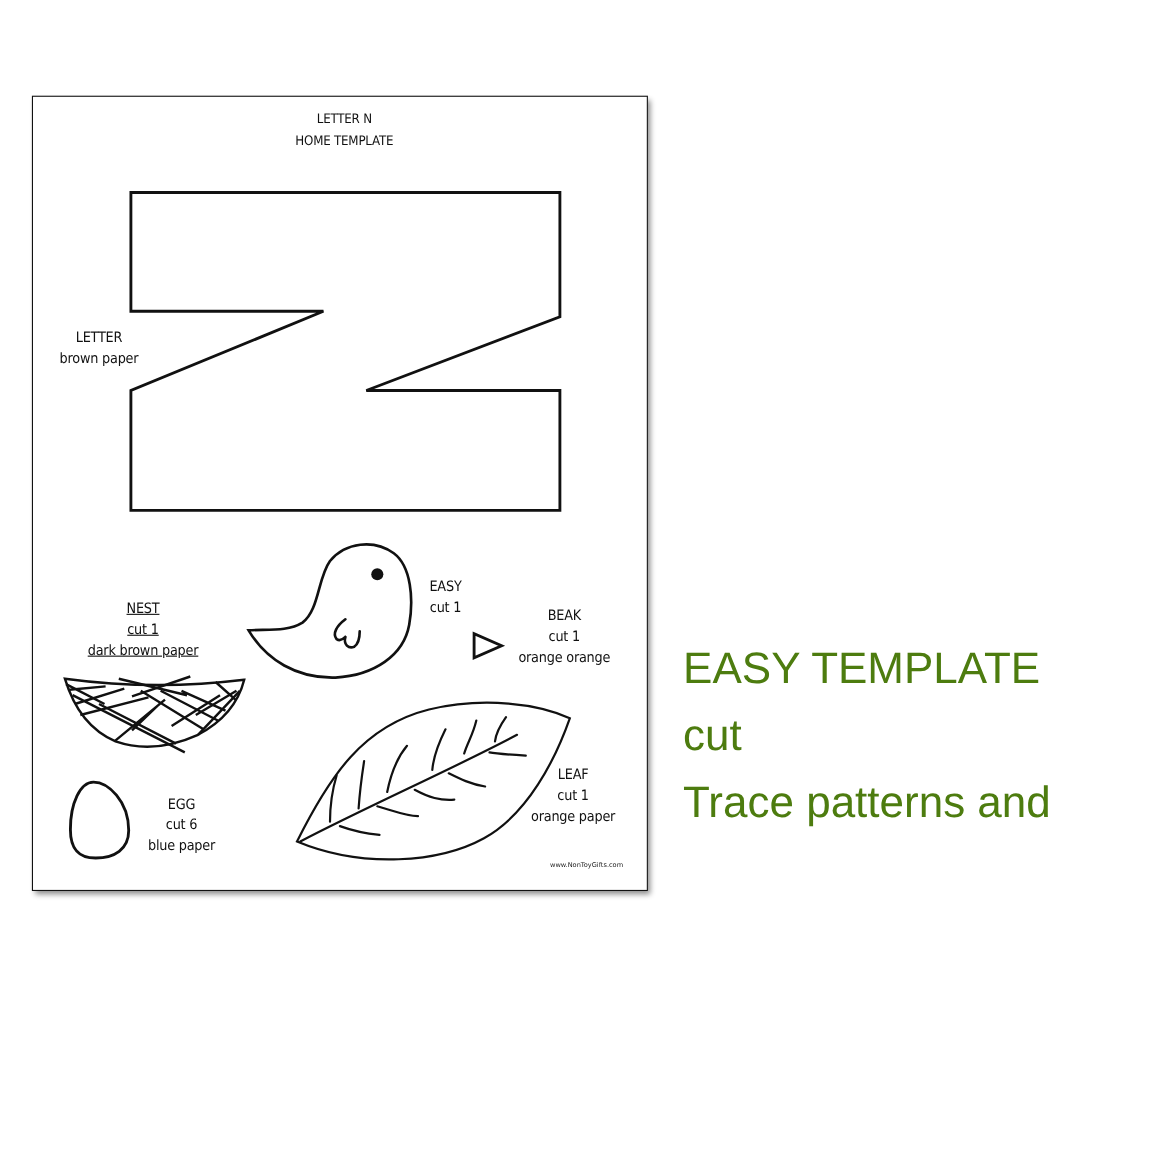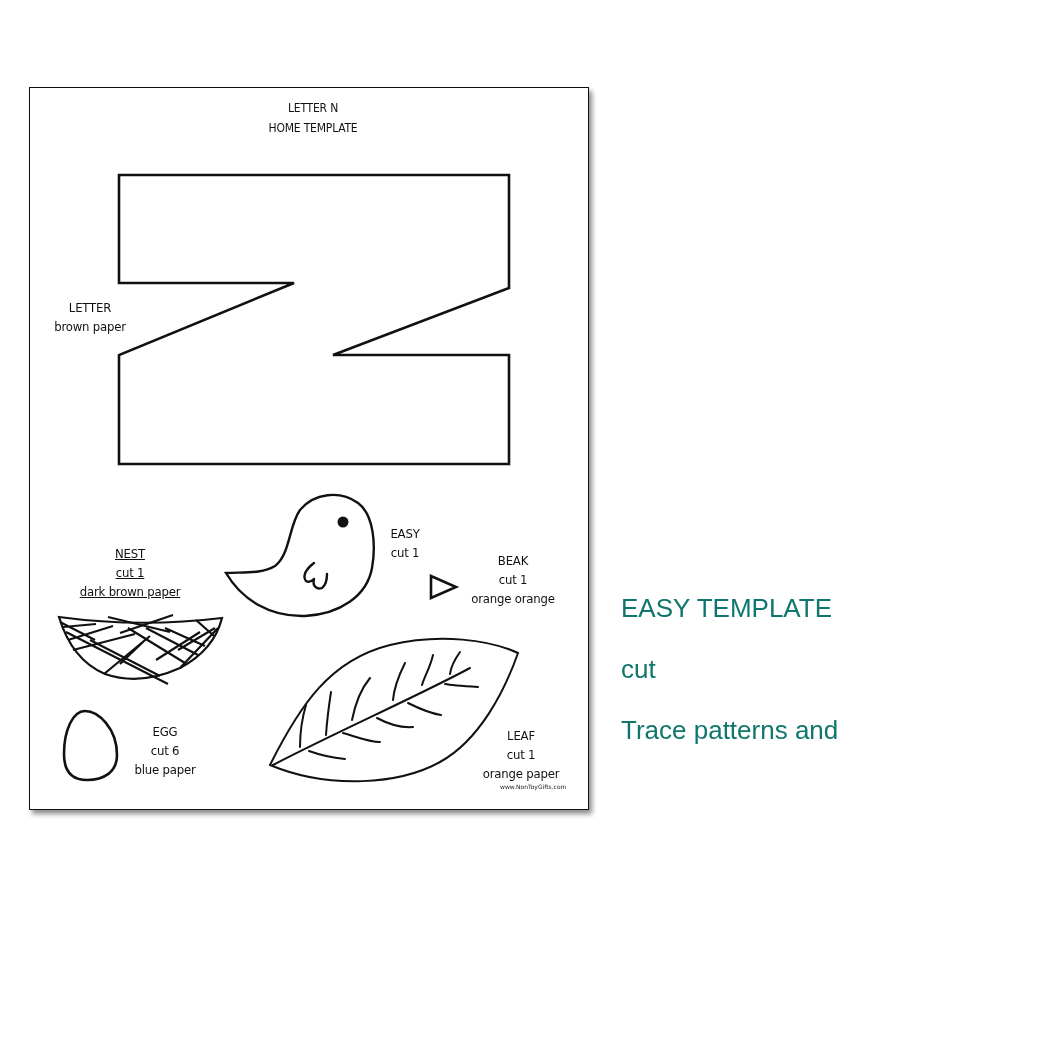--- a/index.html
+++ b/index.html
@@ -14,22 +14,22 @@
     .lbl {
       position: absolute; color: #111; text-align: center; white-space: nowrap;
       font-family: "DejaVu Sans Condensed", "DejaVu Sans", sans-serif;
       font-size: 13px; line-height: 19px; transform: translateX(-50%);
       font-stretch: condensed; letter-spacing: -0.2px;
     }
     .lbl span { display: block; }
     .title-lbl { font-size: 12px; line-height: 20px; }
     .credit { position: absolute; font-size: 6px; color: #222; font-family: "DejaVu Sans", sans-serif; }
     .caption {
-      position: absolute; left: 621px; top: 578px; color: #0f766e;
-      font-family: "Liberation Sans", sans-serif; font-size: 26px; line-height: 61px;
+      position: absolute; left: 621px; top: 578px; color: #4d7c0f;
+      font-family: "Liberation Sans", sans-serif; font-size: 40px; line-height: 61px;
     }
     .caption span { display: block; white-space: nowrap; }
   </style>
 </head>
 <body>
 
 <div class="sheet"></div>
 
 <svg class="art" viewBox="0 0 1056 1056">
 
@@ -89,21 +89,21 @@
   <span>cut 1</span>
   <span>orange orange</span>
 </div>
 
 <div class="lbl" style="left:130px; top:544px;text-decoration:underline;">
   <span>NEST</span>
   <span>cut 1</span>
   <span>dark brown paper</span>
 </div>
 
-<div class="lbl" style="left:521px; top:726px;">
+<div class="lbl" style="left:521px; top:695px;">
   <span>LEAF</span>
   <span>cut 1</span>
   <span>orange paper</span>
 </div>
 
 <div class="lbl" style="left:165px; top:722px;text-align:center;">
   <span>EGG</span>
   <span>cut 6</span>
   <span>blue paper</span>
 </div>

